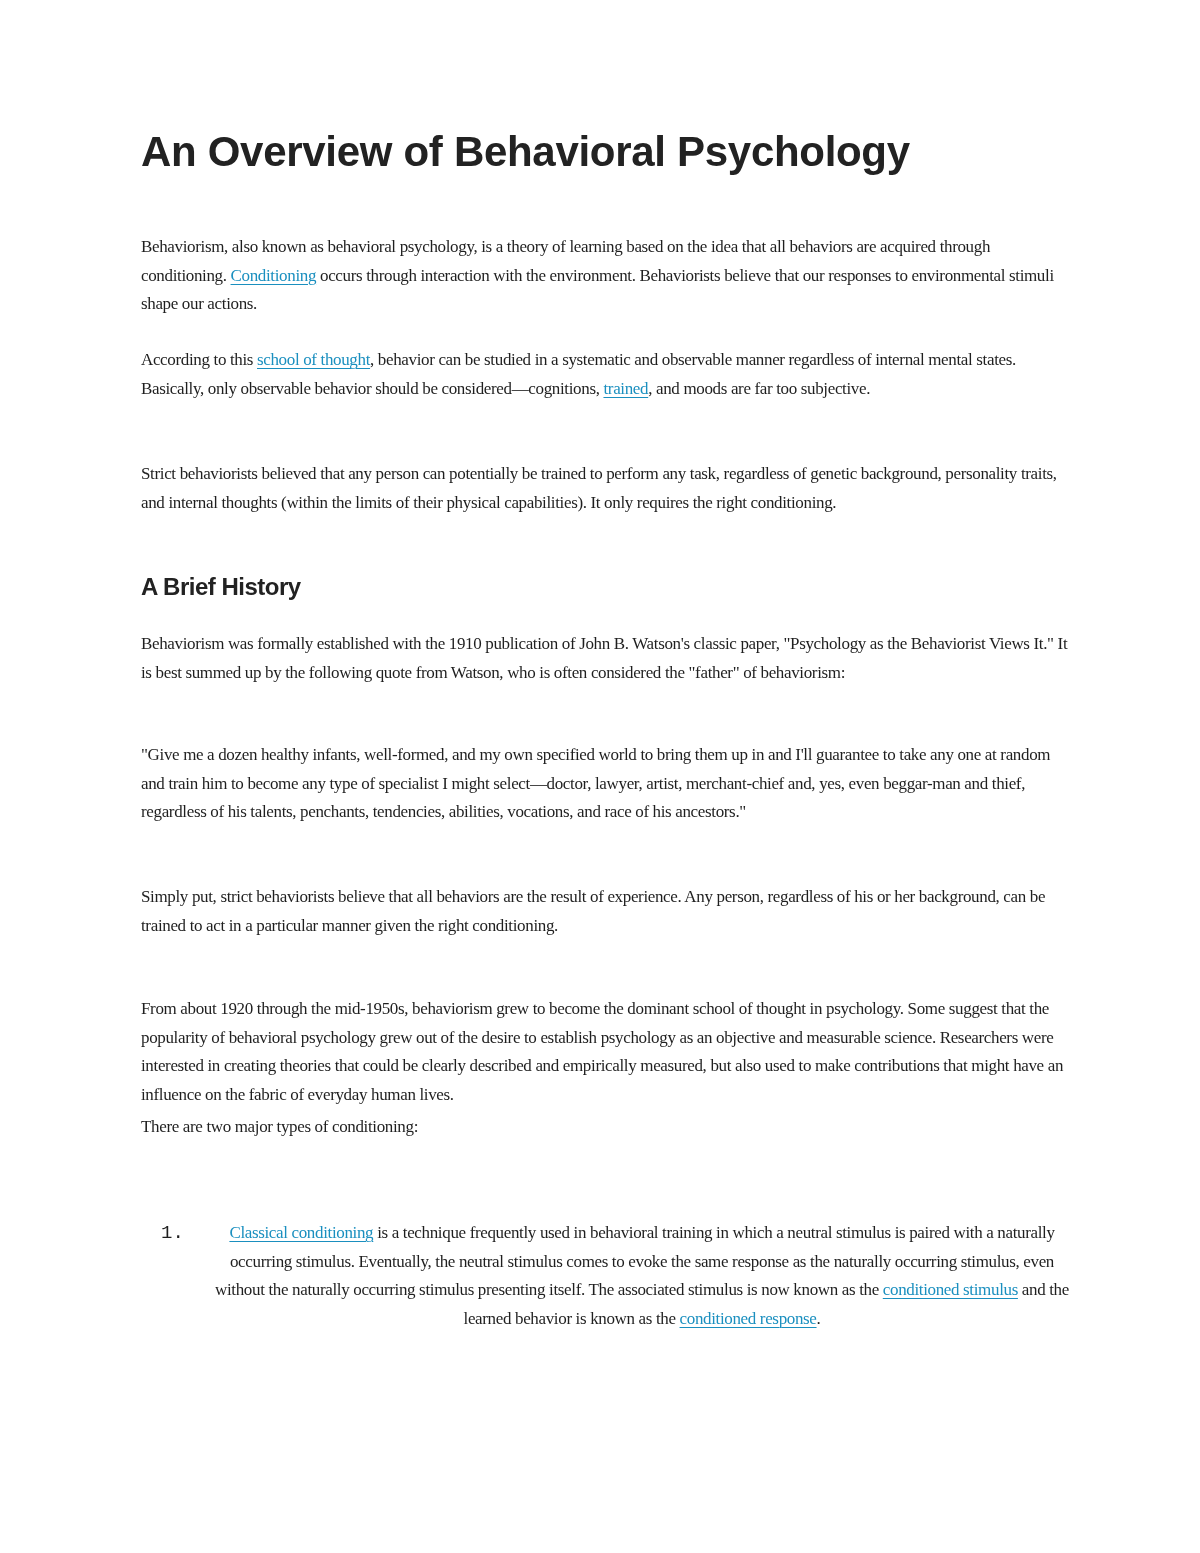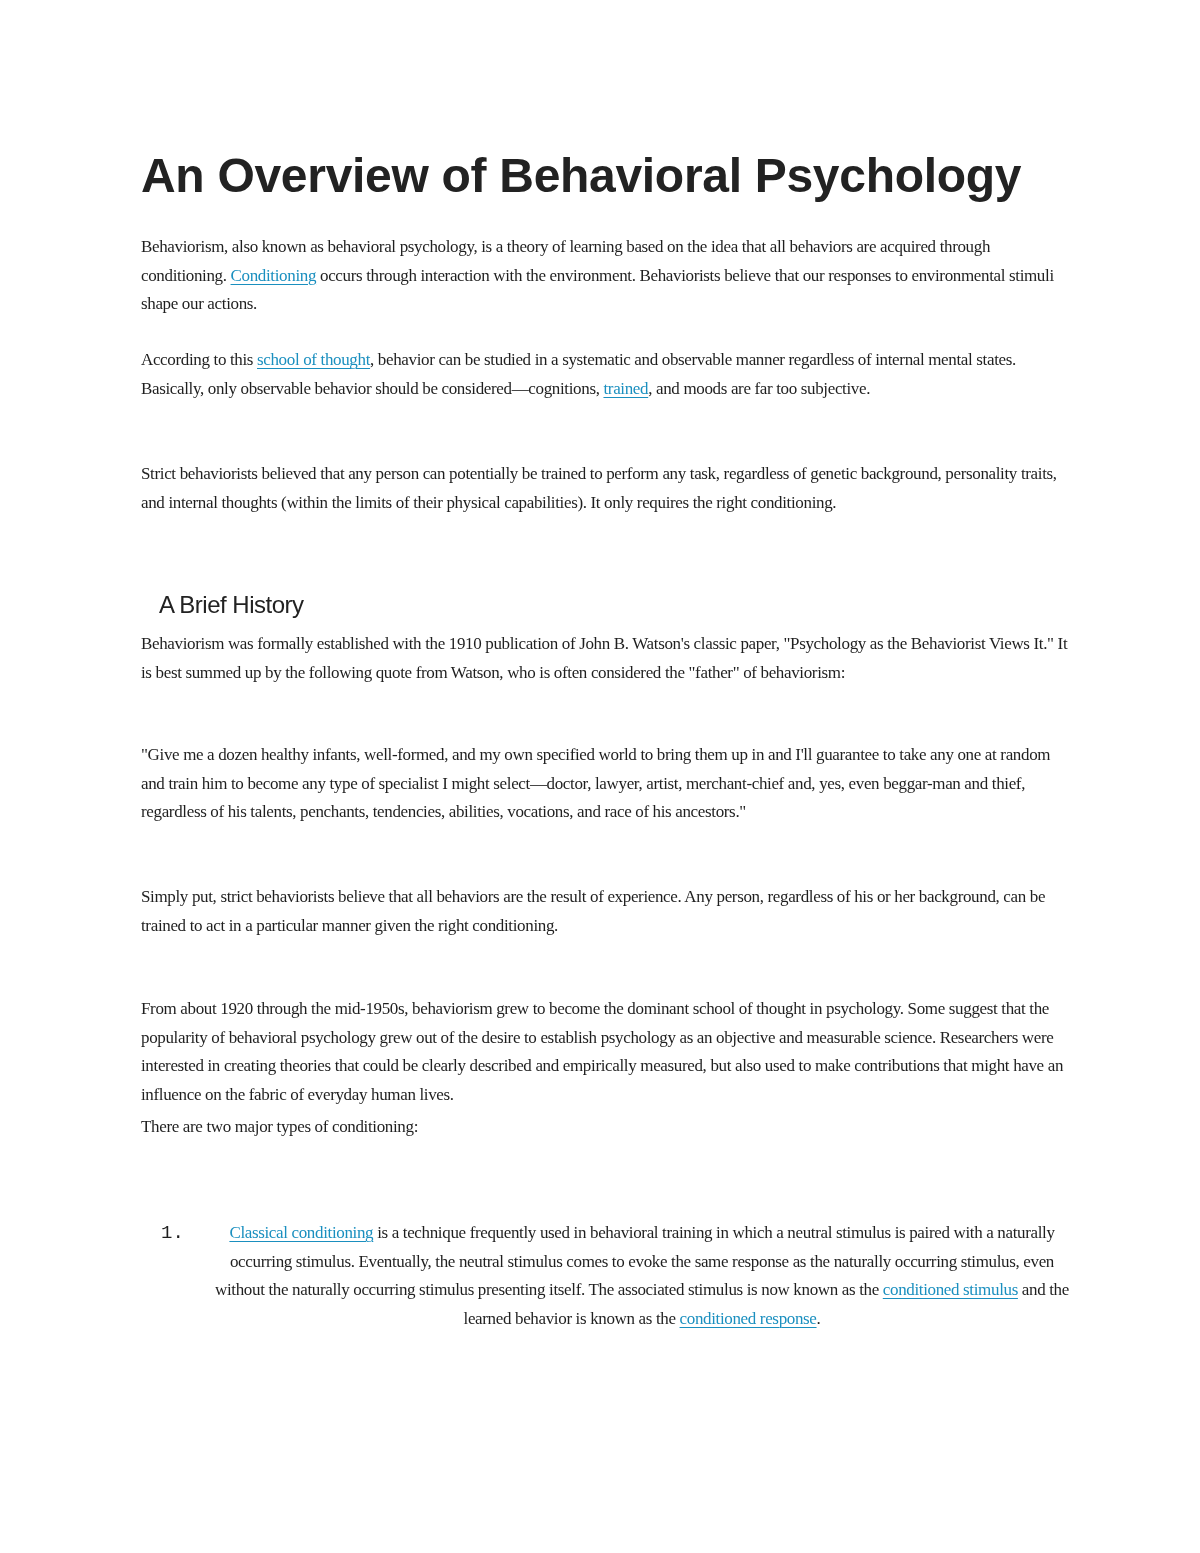--- a/index.html
+++ b/index.html
@@ -1,21 +1,21 @@
 <!DOCTYPE html>
 <html><head>
 <meta charset="utf-8">
 <style>
   html, body { margin: 0; padding: 0; background: #ffffff; }
   body { width: 1200px; height: 1553px; position: relative; overflow: hidden; }
   .page { position: absolute; left: 141px; top: 0; width: 930px; color: #1f1f1f; }
-  h1 { position: absolute; top: 148px; left: 0; margin: 0; font-family: "Liberation Sans", sans-serif;
-       font-weight: bold; font-size: 48px; letter-spacing: -0.3px; color: #222; white-space: nowrap; }
-  h2 { position: absolute; left: 0; margin: 18px; font-family: "Liberation Sans", sans-serif;
-       font-weight: normal; font-size: 24px; color: #222; white-space: nowrap; letter-spacing: -0.5px; }
+  h1 { position: absolute; top: 128px; left: 0; margin: 0; font-family: "Liberation Sans", sans-serif;
+       font-weight: bold; font-size: 42px; letter-spacing: -0.3px; color: #222; white-space: nowrap; }
+  h2 { position: absolute; left: 0; margin: 0; font-family: "Liberation Sans", sans-serif;
+       font-weight: bold; font-size: 24px; color: #222; white-space: nowrap; letter-spacing: -0.5px; }
   p, .li-body { margin: 0; font-family: "Liberation Serif", serif; font-size: 17px; line-height: 28.5px;
        color: #1f1f1f; letter-spacing: -0.35px; }
   .blk { position: absolute; left: 0; width: 930px; }
   a { color: #1a8fbf; text-decoration: underline; text-decoration-thickness: 1px; text-underline-offset: 3px; }
   .li { position: absolute; left: 0; width: 930px; }
   .li-num { position: absolute; left: 20px; top: 0; font-family: "Liberation Mono", monospace; font-size: 19px; line-height: 28.5px; color: #1f1f1f; }
   .li-body { position: absolute; left: 71px; width: 860px; text-align: center; }
 </style>
 </head>
 <body>

